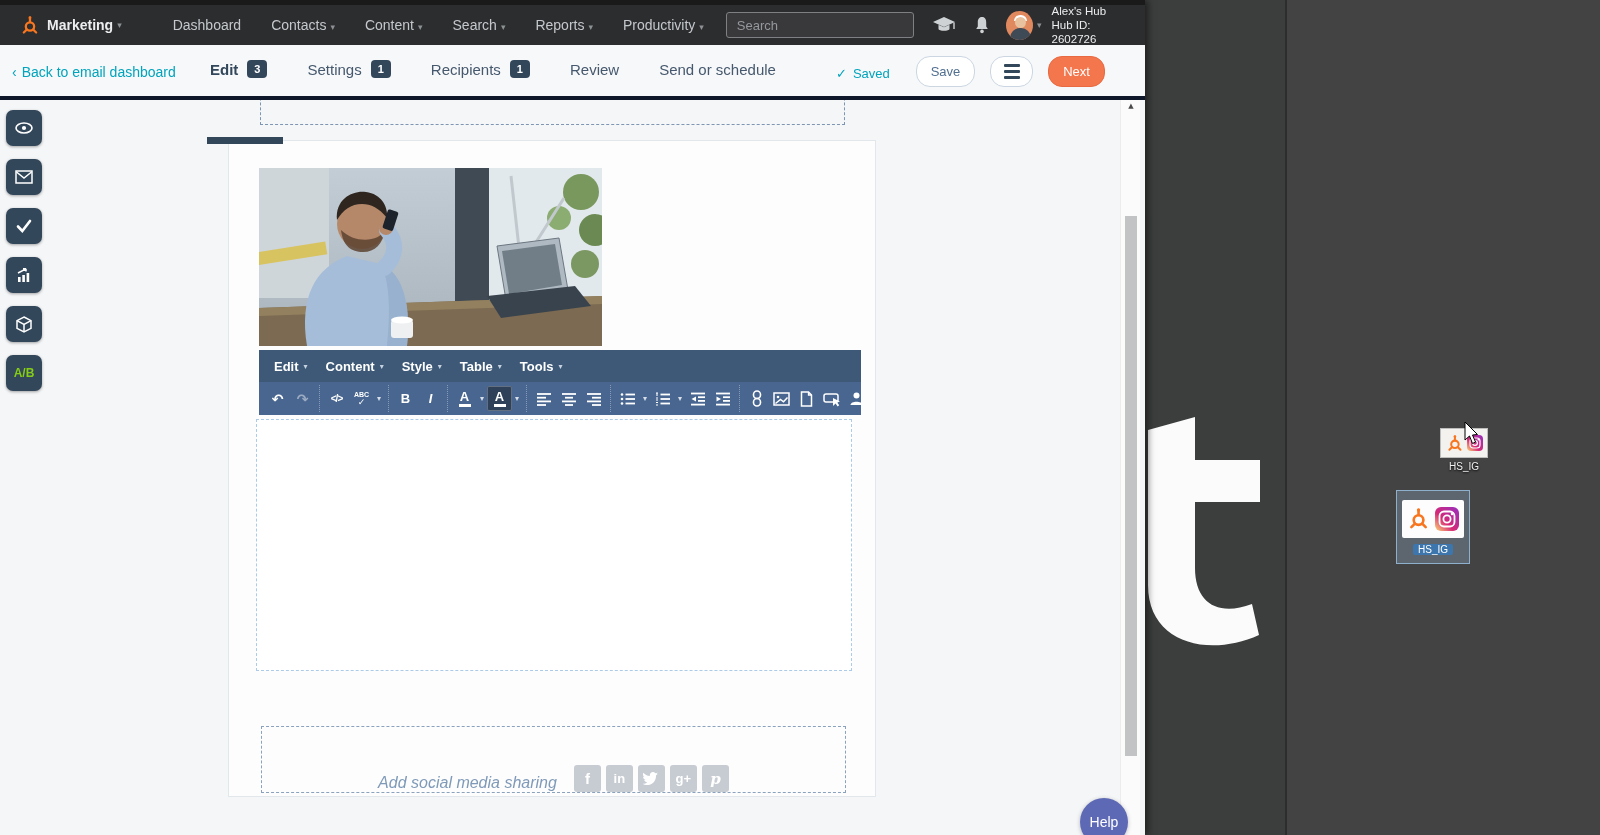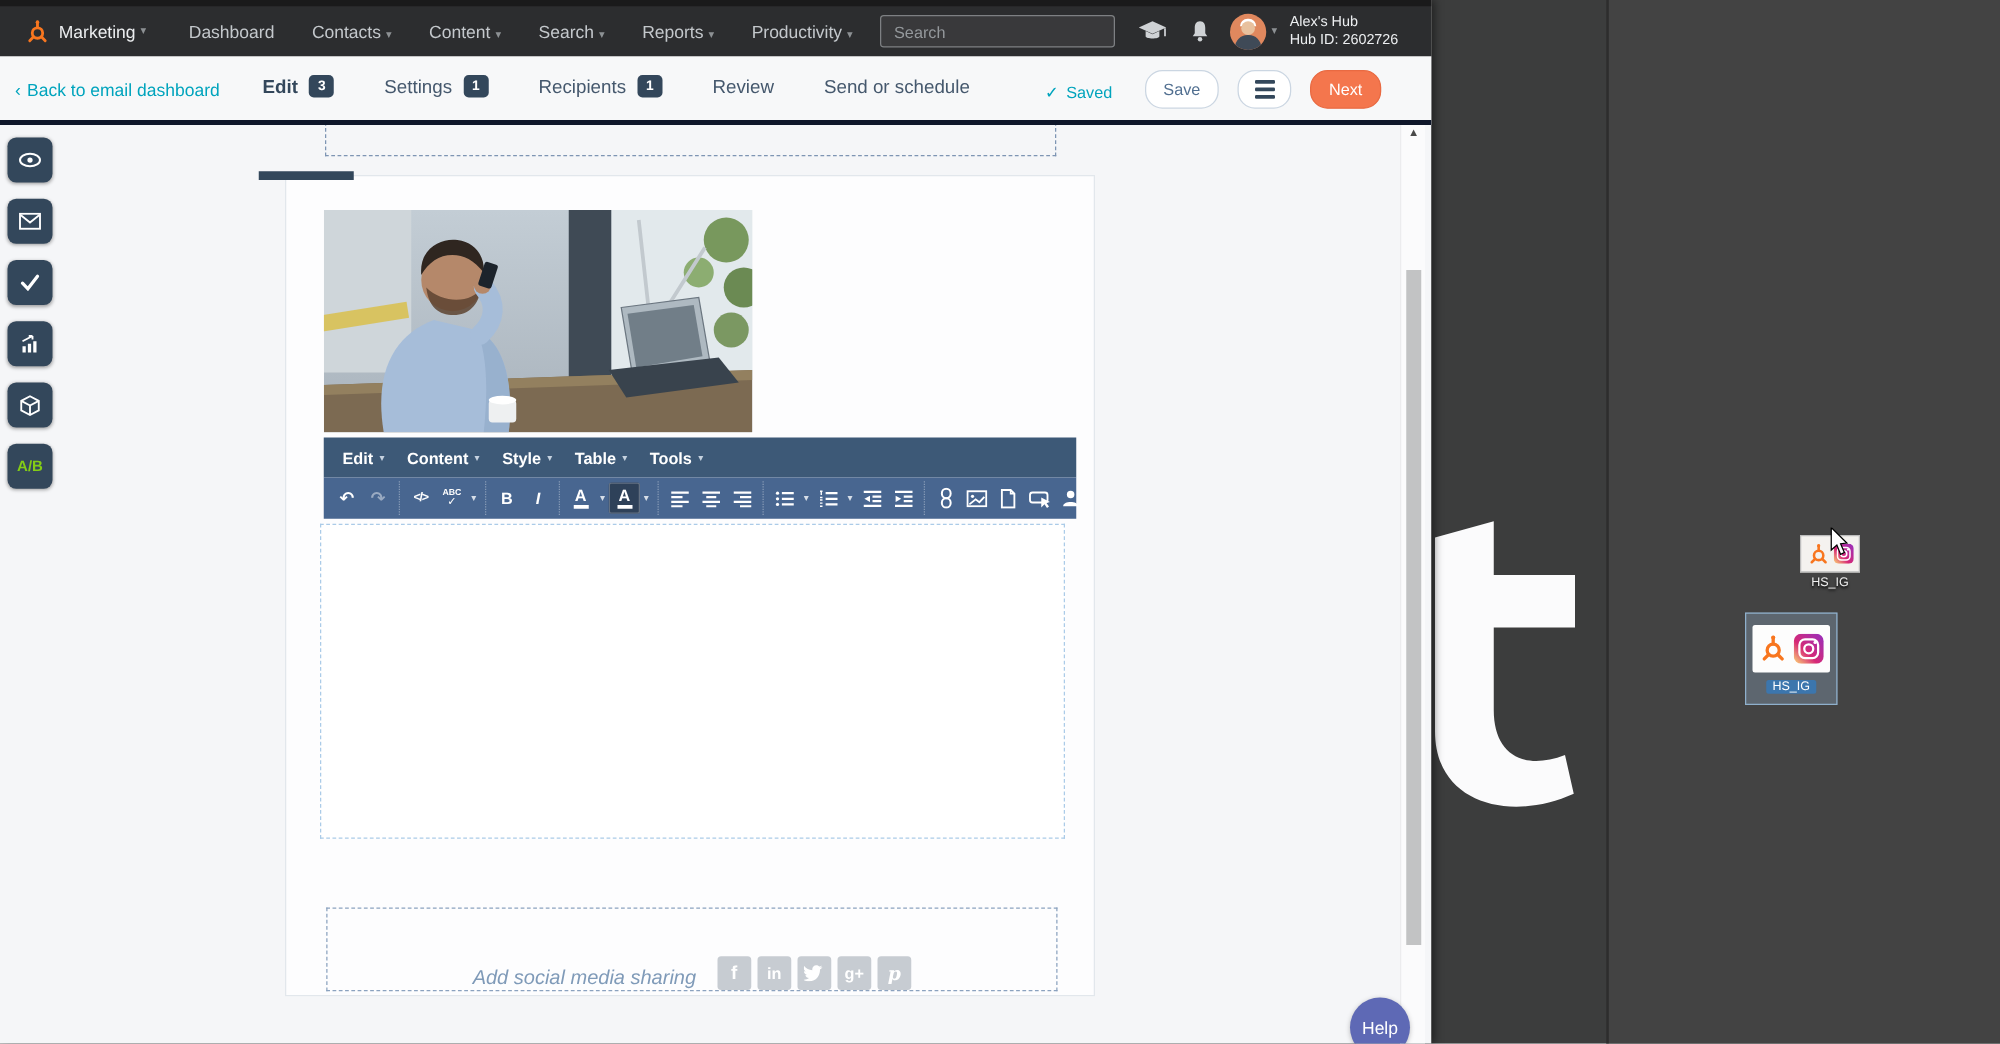--- a/index.html
+++ b/index.html
@@ -26,23 +26,23 @@
   .cursor { position:absolute; left:1464px; top:422px; z-index:10; }
 
   
   .window { position:absolute; left:0; top:0; width:1145px; height:835px; background:#f5f6f8;
     z-index:3; box-shadow:3px 0 7px rgba(0,0,0,0.5); }
 
   
   .topnav { position:absolute; left:0; top:0; width:1145px; height:45px; background:#2c2d2f;
     border-top:5px solid #1a1a1b; display:flex; align-items:center; padding:0 12px 0 20px; z-index:6; }
   .nav-logo { flex:0 0 auto; margin-right:8px; display:flex; }
-  .nav-brand { color:#eceef0; font-weight:normal; font-size:14px; }
+  .nav-brand { color:#eceef0; font-weight:bold; font-size:14px; }
   .nav-item { color:#c4c8cc; font-size:14px; margin-left:30px; cursor:default; white-space:nowrap; }
-  .nav-item.first { margin-left:34px; }
+  .nav-item.first { margin-left:51px; }
   .caret { font-size:9px; color:#8d9194; margin-left:4px; font-family:"DejaVu Sans",sans-serif; }
   .nav-search { width:188px; height:26px; margin-left:22px; background:#39393b;
     border:1px solid #7e8083; border-radius:3px; color:#fef9c3; font-size:13px; padding:0 10px;
     font-family:"Liberation Sans",sans-serif; }
   .nav-search::placeholder { color:#94989c; }
   .nav-ico { margin-left:18px; display:flex; align-items:center; }
   .avatar { width:29px; height:29px; border-radius:50%; margin-left:16px; background:#e0885e;
     overflow:hidden; position:relative; }
   .avatar .av-head { position:absolute; left:9px; top:6px; width:11px; height:11px; border-radius:50%; background:#e8c19e; }
   .avatar .av-hair { position:absolute; left:8px; top:4px; width:13px; height:6px; border-radius:6px 6px 0 0; background:#fff; }

